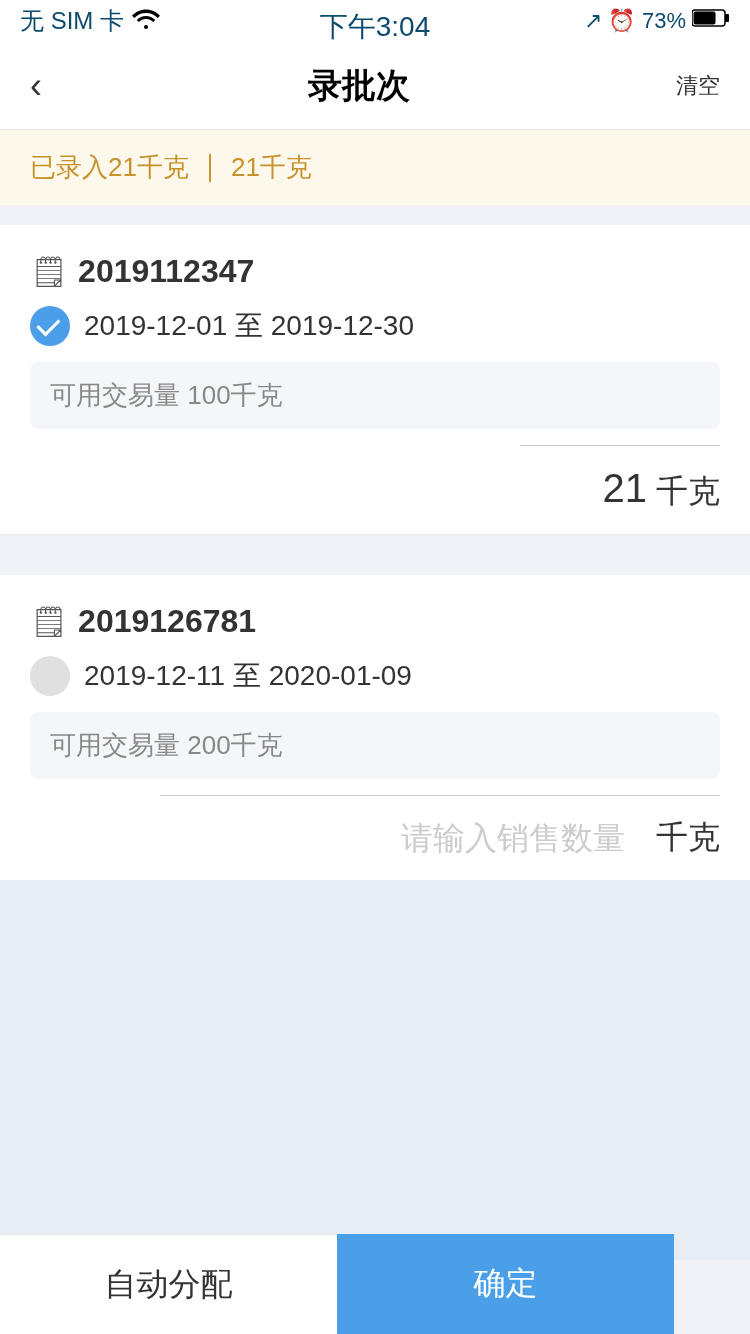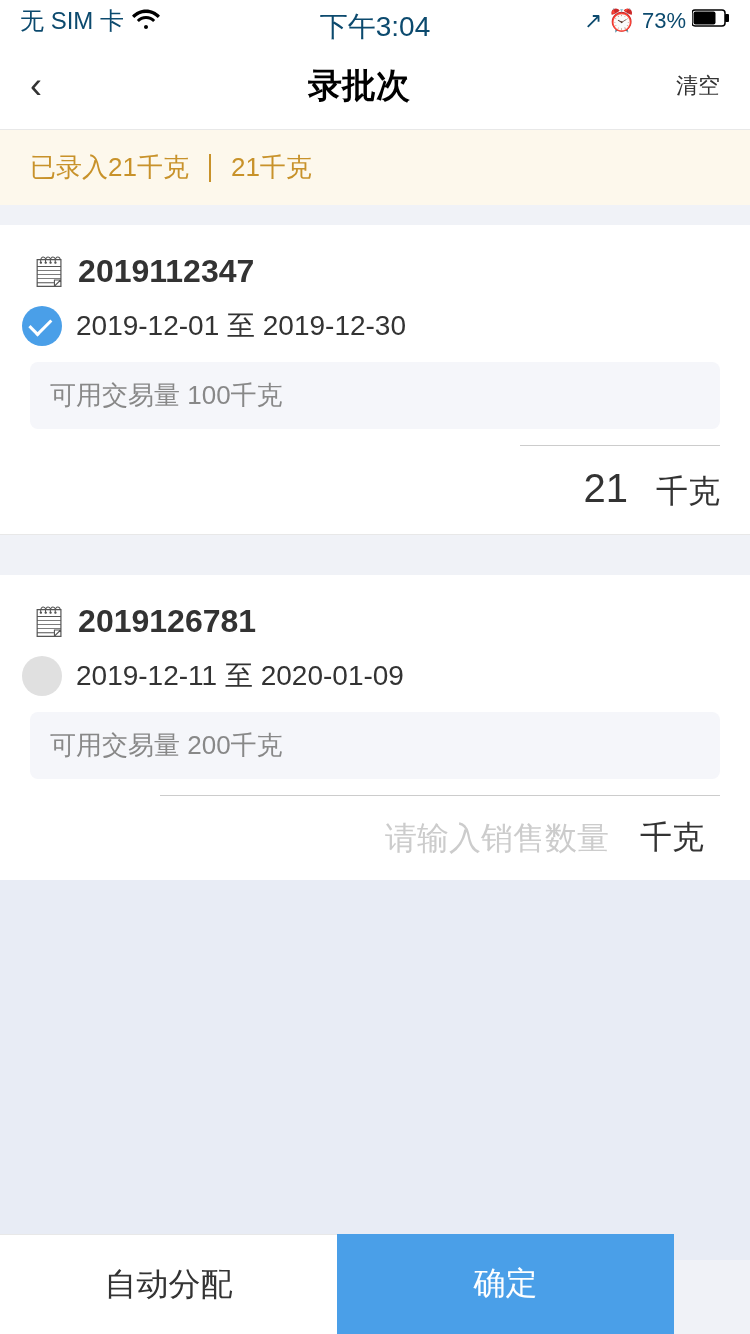--- a/index.html
+++ b/index.html
@@ -106,21 +106,21 @@
     .batch-icon {
       font-size: 30px;
       color: #555;
     }
     .batch-id {
       font-size: 32px;
       font-weight: 600;
       color: #333;
     }
     .batch-date-row {
-      padding: 0 30px 16px 22px;
+      padding: 0 30px 16px 30px;
       display: flex;
       align-items: center;
       gap: 14px;
     }
     .radio-checked {
       width: 40px;
       height: 40px;
       border-radius: 50%;
       background: #4a9fe8;
       display: flex;
@@ -156,21 +156,21 @@
       font-size: 26px;
       color: #888;
     }
 
     
     .amount-row {
       padding: 20px 30px 20px 30px;
       display: flex;
       justify-content: flex-end;
       align-items: baseline;
-      gap: 28px;
+      gap: 9px;
       border-bottom: 1px solid #e8e8e8;
       text-align: center;
     }
     .amount-value {
       font-size: 40px;
       color: #333;
       font-weight: 500;
     }
     .amount-unit {
       font-size: 32px;
@@ -184,21 +184,21 @@
     }
 
     
     .section-sep {
       height: 20px;
       background: #f0f2f7;
     }
 
     
     .input-row {
-      padding: 20px 46px 20px 30px;
+      padding: 20px 30px 20px 30px;
       display: flex;
       justify-content: flex-end;
       align-items: center;
       gap: 16px;
     }
     .sales-input {
       font-size: 32px;
       color: #ccc;
       border: none;
       outline: none;

